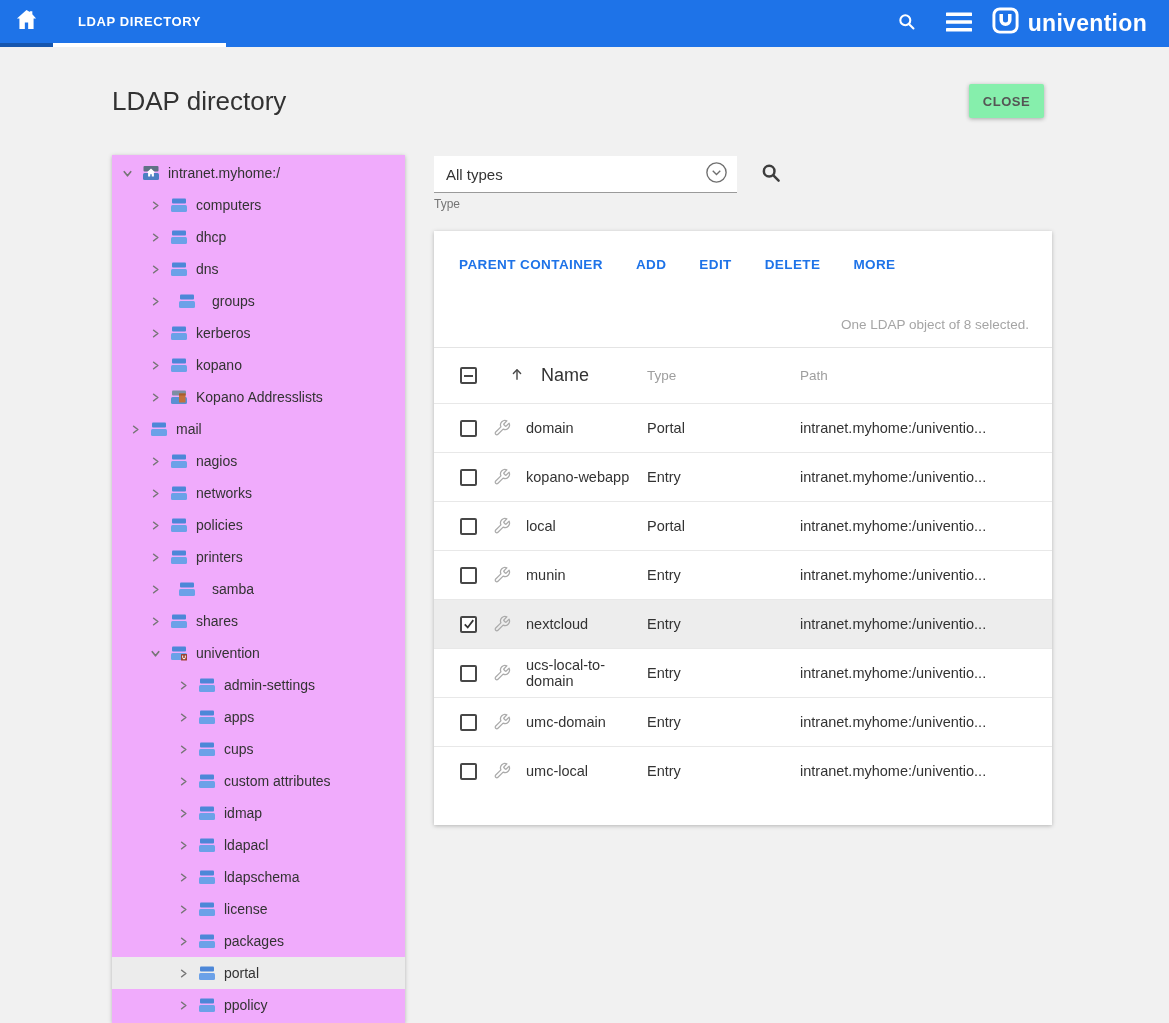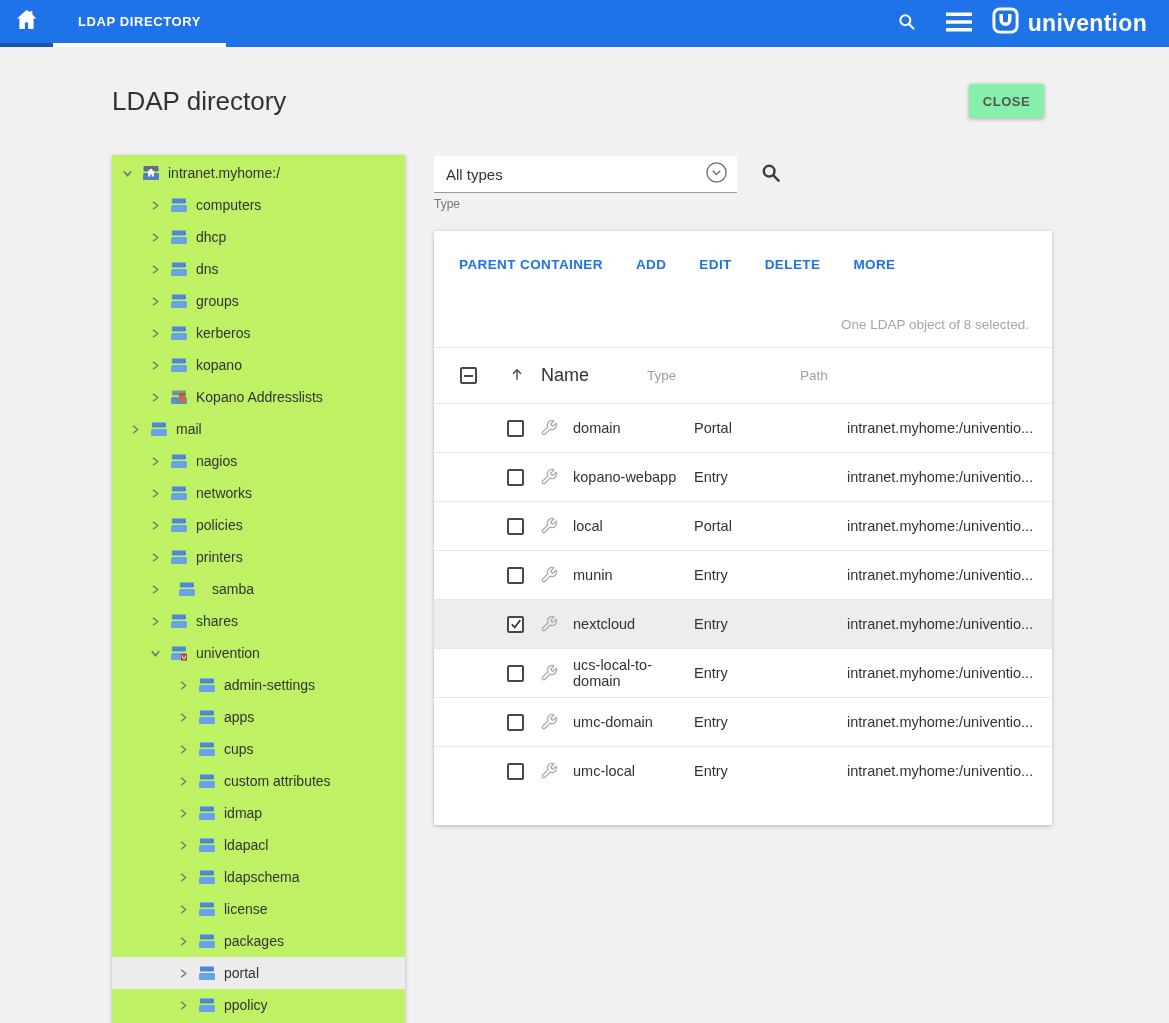--- a/index.html
+++ b/index.html
@@ -36,21 +36,21 @@
     position:absolute; left:969px; top:84px; width:75px; height:34px;
     background:#86efac; border:none; border-radius:2px;
     box-shadow:0 1px 4px rgba(0,0,0,.3);
     font-family:"Liberation Sans", sans-serif;
     font-size:13px; font-weight:700; letter-spacing:.5px; color:#555; cursor:pointer;
   }
 
   
   .tree-panel {
     position:absolute; left:112px; top:155px; width:293px; height:868px;
-    background:#bef264; box-shadow:0 1px 4px rgba(0,0,0,.25);
+    background:#f0abfc; box-shadow:0 1px 4px rgba(0,0,0,.25);
     overflow:hidden; padding-top:2px;
   }
   .tree-item {
     height:32px; display:flex; align-items:center; gap:8px;
     font-size:14px; color:#333; cursor:pointer; white-space:nowrap;
   }
   .tree-item.sel { background:#ececec; }
   .chev { width:14px; height:14px; flex:0 0 14px; display:flex; align-items:center; justify-content:center; }
   .chev svg { transition:none; }
   .chev.down svg { transform:rotate(90deg); }
@@ -77,21 +77,21 @@
     background:none; border:none; padding:0; cursor:pointer;
     color:#1e73e8; font-family:"Liberation Sans", sans-serif;
     font-size:13.5px; font-weight:700; letter-spacing:.4px; white-space:nowrap;
   }
   .status {
     text-align:right; padding:45px 23px 15px 0;
     font-size:13.5px; color:#a5a5a5; border-bottom:1px solid #e4e4e4;
   }
   .thead, .trow { display:grid; grid-template-columns:56px 157px 153px 1fr; align-items:center; }
   .thead { height:55px; }
-  .trow { height:49px; border-top:1px solid #e8e8e8; cursor:pointer;padding-left:47px; }
+  .trow { height:49px; border-top:1px solid #e8e8e8; cursor:pointer; }
   .trow.sel { background:#ededed; }
   .cell-check { padding-left:26px; display:flex; }
   .cbx {
     width:17px; height:17px; border:2px solid #474747; border-radius:2px;
     background:#fff; display:flex; align-items:center; justify-content:center; cursor:pointer;
   }
   .cbx .dash { display:none; width:9px; height:2px; background:#474747; }
   .cbx.indet .dash { display:block; }
   .cbx .tick { display:none; }
   .cbx.checked .tick { display:block; }
@@ -207,21 +207,21 @@
 
     <span class="ticon ticon-container">
       <svg width="18" height="16" viewBox="0 0 18 16">
         <rect x="2" y="1.5" width="14" height="5" rx="1" fill="#4d87d8"></rect>
         <rect x="1" y="8" width="16" height="7" rx="1.5" fill="#6ba1e8"></rect>
       </svg>
     </span>
 
     <span class="tlabel">dns</span>
   </div>
-    <div class="tree-item" style="padding-left: 36px;">
+    <div class="tree-item" style="padding-left: 36px; gap: 16px;">
     <span class="chev">
       <svg width="13" height="13" viewBox="0 0 14 14" fill="none" stroke="#757575" stroke-width="1.7" stroke-linecap="round" stroke-linejoin="round">
           <polyline points="5 3.5 9.5 7 5 10.5"></polyline>
         </svg>
     </span>
 
     <span class="ticon ticon-container">
       <svg width="18" height="16" viewBox="0 0 18 16">
         <rect x="2" y="1.5" width="14" height="5" rx="1" fill="#4d87d8"></rect>
         <rect x="1" y="8" width="16" height="7" rx="1.5" fill="#6ba1e8"></rect>

